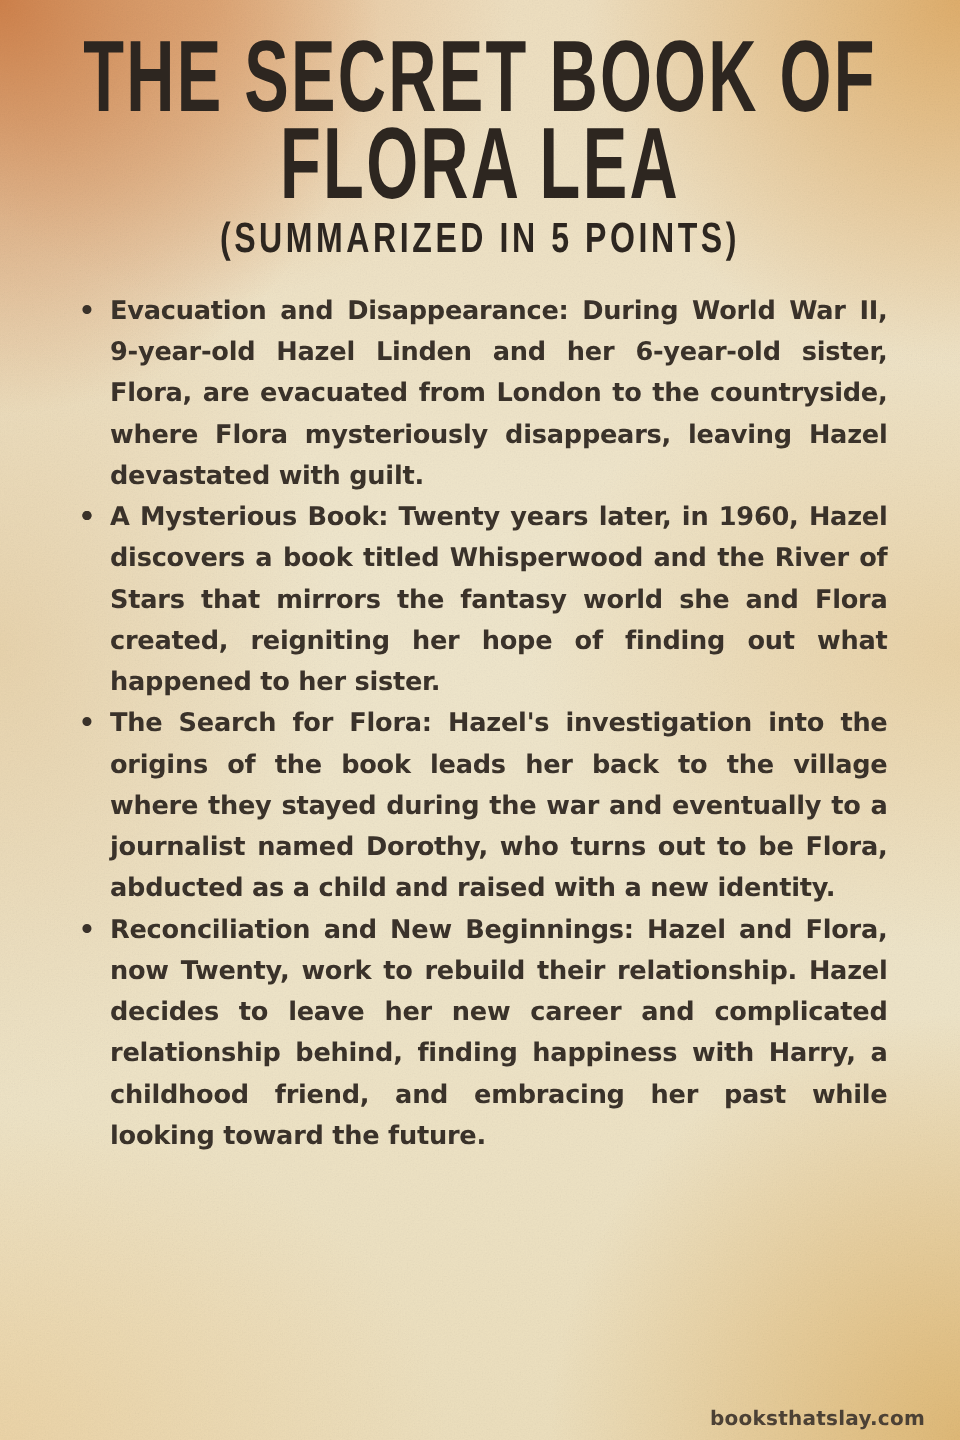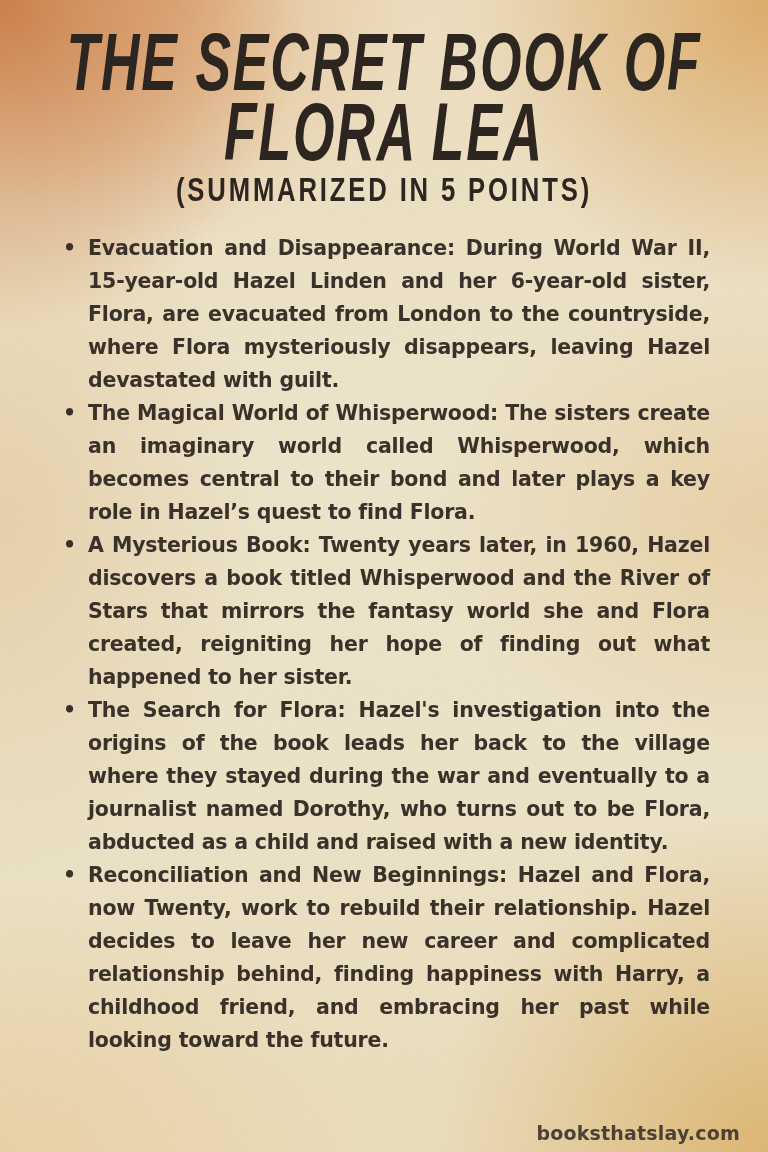--- a/index.html
+++ b/index.html
@@ -92,54 +92,53 @@
     top: 0;
     font-size: 20.5px;
     line-height: 33px;
   }
   .site-credit {
     position: absolute;
     right: 28px;
     bottom: 8px;
     font-family: "DejaVu Sans", sans-serif;
     font-weight: 700;
-    font-size: 19px;
+    font-size: 16px;
     letter-spacing: 0.2px;
     color: #4c4135;
   }
 </style>
 </head>
 <body>
 
 <div class="poster">
 
   <svg class="grain" aria-hidden="true" xmlns="http://www.w3.org/2000/svg">
     <filter id="paperNoise">
       <feTurbulence type="fractalNoise" baseFrequency="0.85" numOctaves="2" seed="7" result="n"></feTurbulence>
       <feColorMatrix in="n" type="saturate" values="0"></feColorMatrix>
     </filter>
     <rect width="100%" height="100%" filter="url(#paperNoise)"></rect>
   </svg>
 
   <header class="header">
-    <h1 style="margin:0; font-size:inherit; font-weight:inherit;font-style:italic;">
+    <h1 style="margin:0; font-size:inherit; font-weight:inherit;">
       <div class="title-line-1">THE SECRET BOOK OF</div>
       <div class="title-line-2">FLORA LEA</div>
     </h1>
     <div class="subtitle">(SUMMARIZED IN 5 POINTS)</div>
   </header>
 
   <ul class="points">
     <li>
       <span class="dot">•</span>
-      <span>Evacuation and Disappearance: During World War II, 15-year-old Hazel Linden and her 6-year-old sister, Flora, are evacuated from London to the countryside, where Flora mysteriously disappears, leaving Hazel devastated with guilt.</span>
+      <span>Evacuation and Disappearance: During World War II, 9-year-old Hazel Linden and her 6-year-old sister, Flora, are evacuated from London to the countryside, where Flora mysteriously disappears, leaving Hazel devastated with guilt.</span>
     </li>
     <li>
       <span class="dot">•</span>
-      <span>The Magical World of Whisperwood: The sisters create an imaginary world called Whisperwood, which becomes central to their bond and later plays a key role in Hazel’s quest to find Flora.</span>
     </li>
     <li>
       <span class="dot">•</span>
       <span>A Mysterious Book: Twenty years later, in 1960, Hazel discovers a book titled Whisperwood and the River of Stars that mirrors the fantasy world she and Flora created, reigniting her hope of finding out what happened to her sister.</span>
     </li>
     <li>
       <span class="dot">•</span>
       <span>The Search for Flora: Hazel's investigation into the origins of the book leads her back to the village where they stayed during the war and eventually to a journalist named Dorothy, who turns out to be Flora, abducted as a child and raised with a new identity.</span>
     </li>
     <li>

